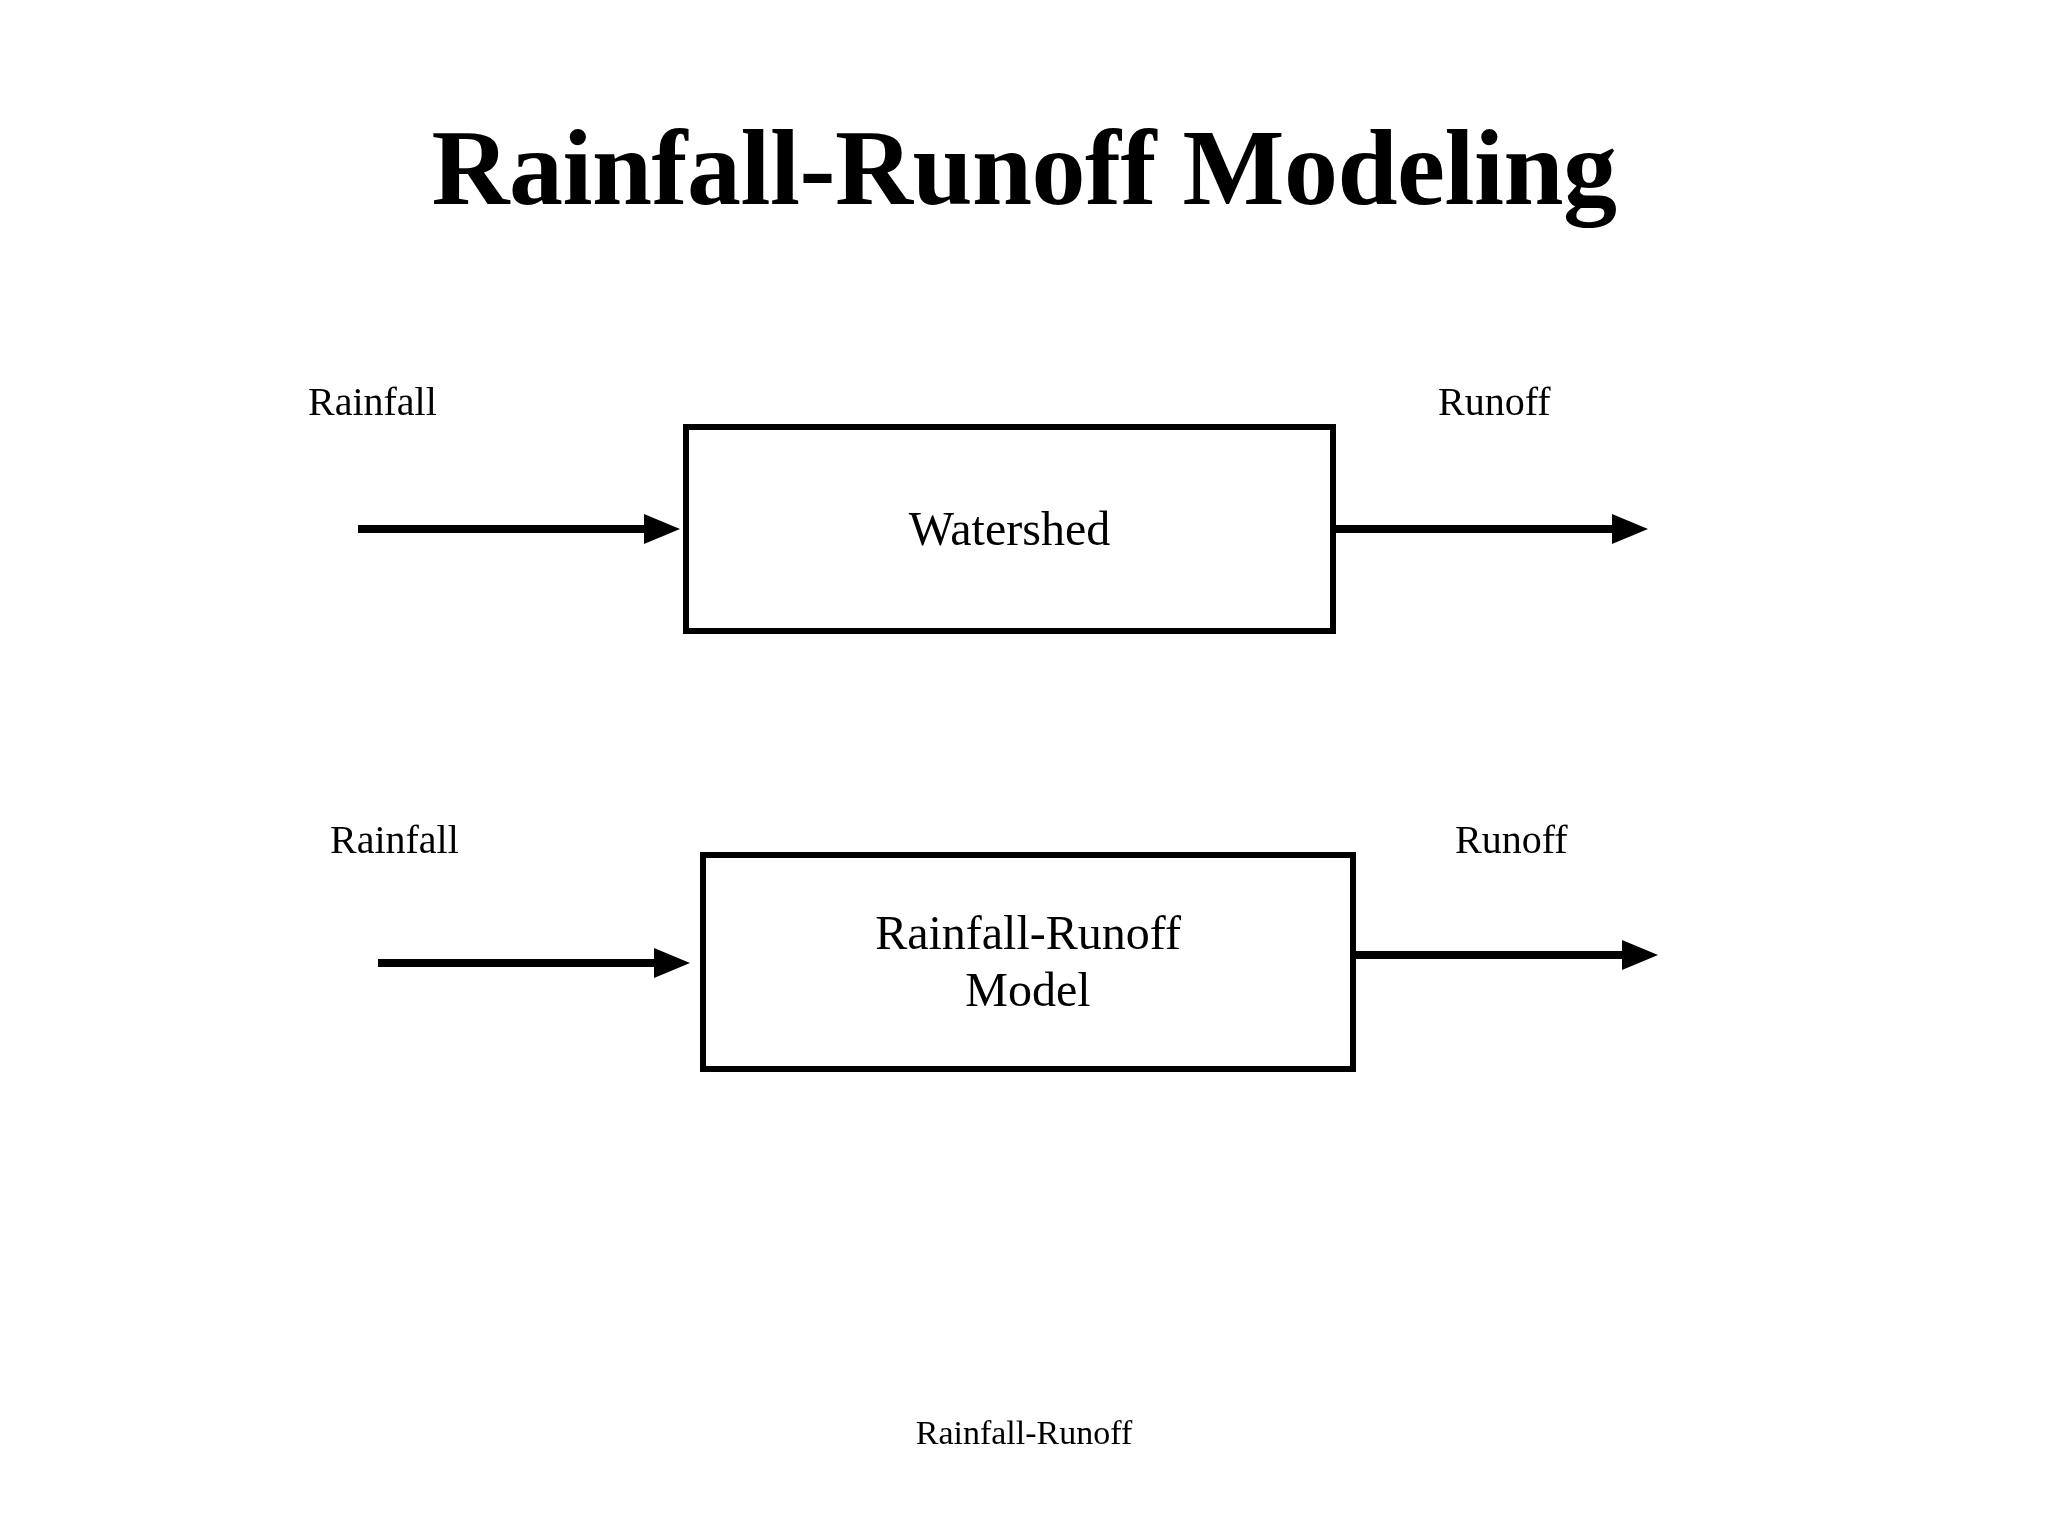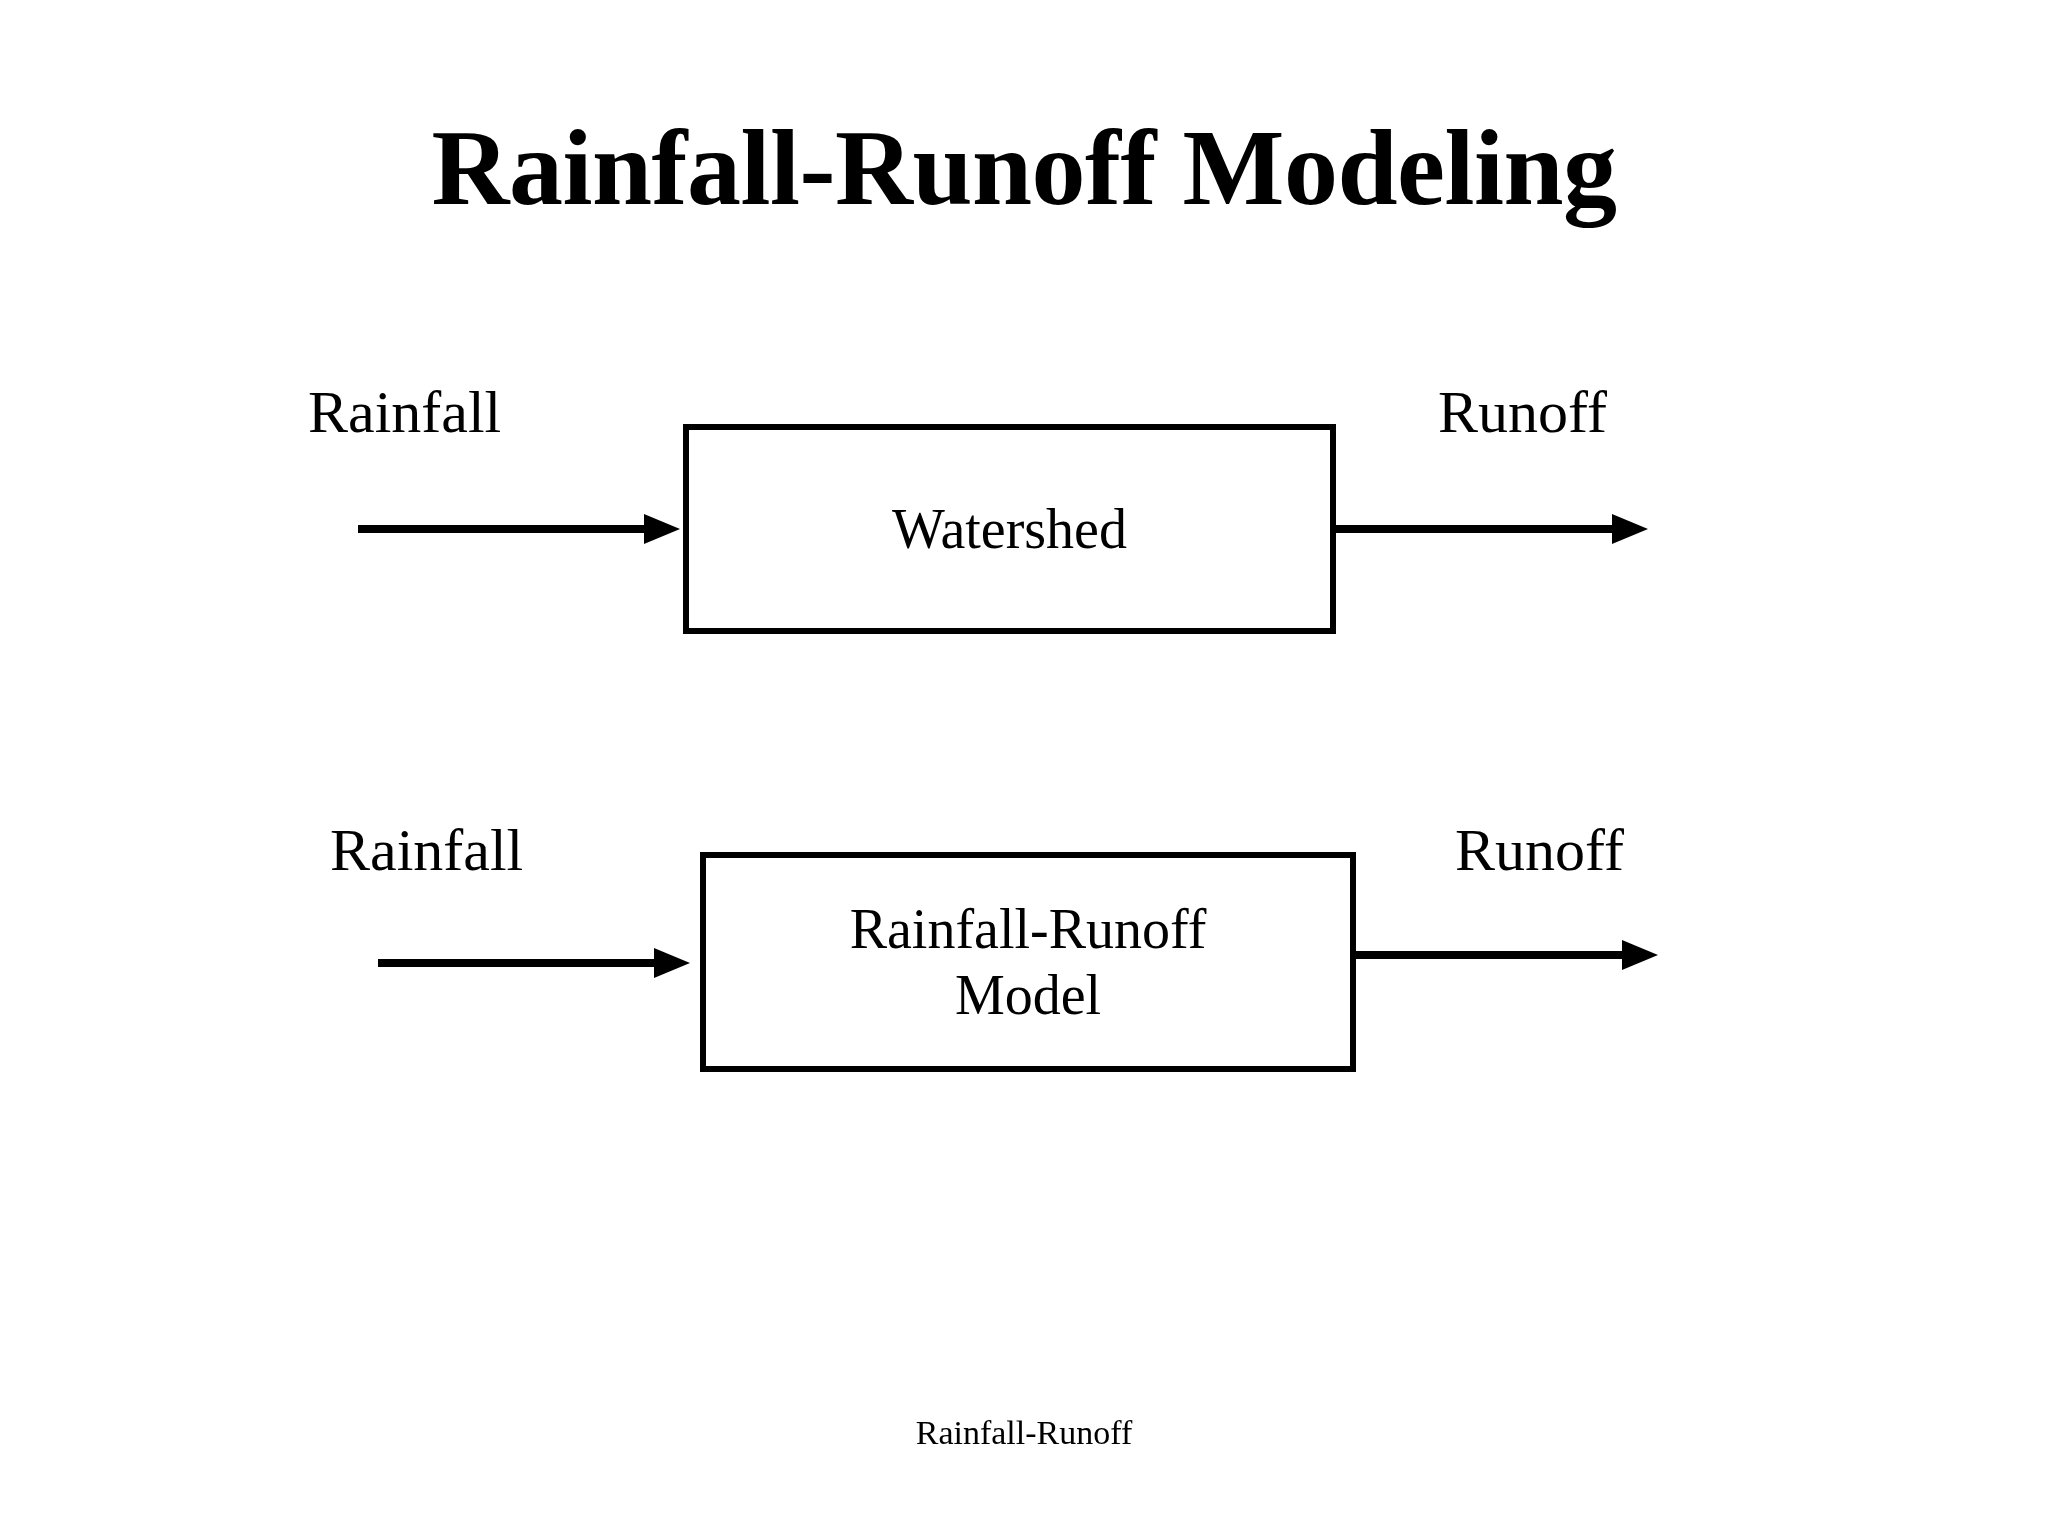--- a/index.html
+++ b/index.html
@@ -64,32 +64,32 @@
   }
   #box-model {
     left: 700px;
     top: 0px;
     width: 656px;
     height: 220px;
   }
   .proc-box-label {
     font-family: "Liberation Serif", "DejaVu Serif", serif;
     font-weight: normal;
-    font-size: 56px;
+    font-size: 48px;
     line-height: 1.18;
     color: #000000;
     white-space: pre-line;
   }
 
   
   .flow-label {
     position: absolute;
     font-family: "Liberation Serif", "DejaVu Serif", serif;
     font-weight: normal;
-    font-size: 60px;
+    font-size: 40px;
     line-height: 1;
     color: #000000;
     white-space: nowrap;
   }
   #label-rainfall-1 { left: 308px;  top: -42px; }
   #label-runoff-1   { left: 1438px; top: -42px; }
   #label-rainfall-2 { left: 330px;  top: -32px; }
   #label-runoff-2   { left: 1455px; top: -32px; }
 
   

